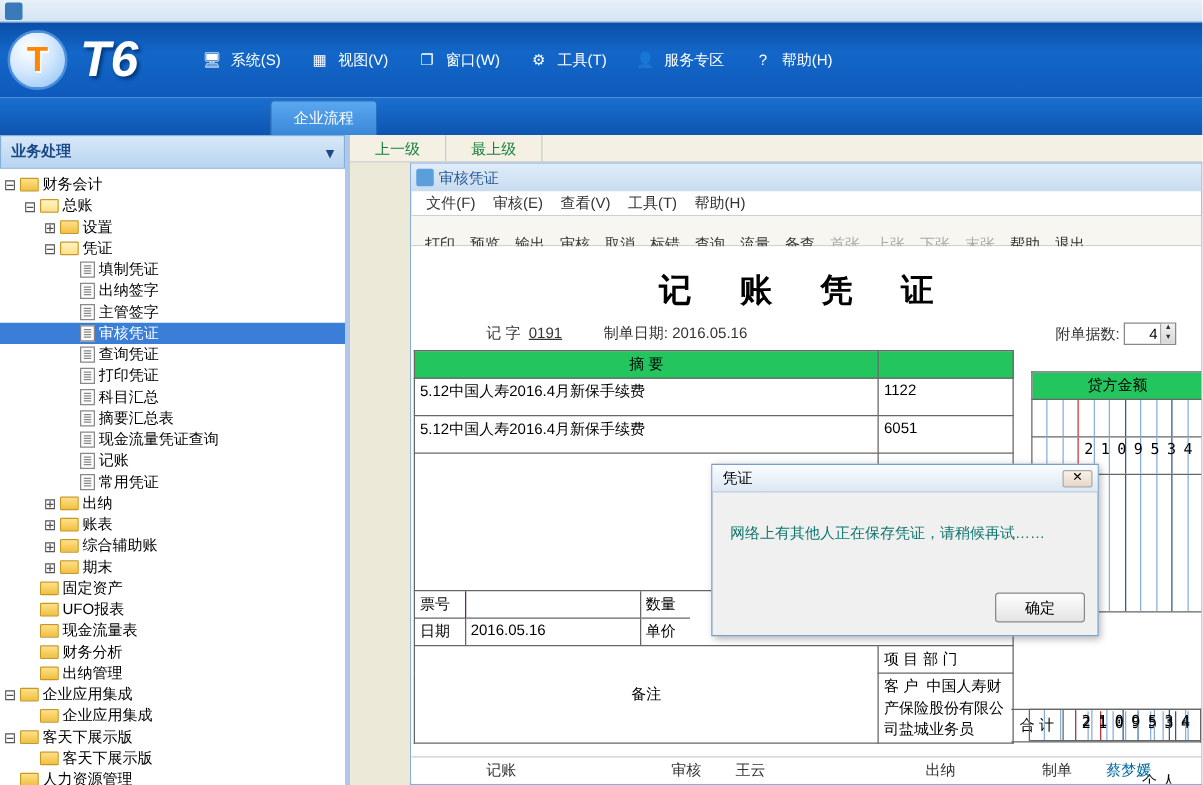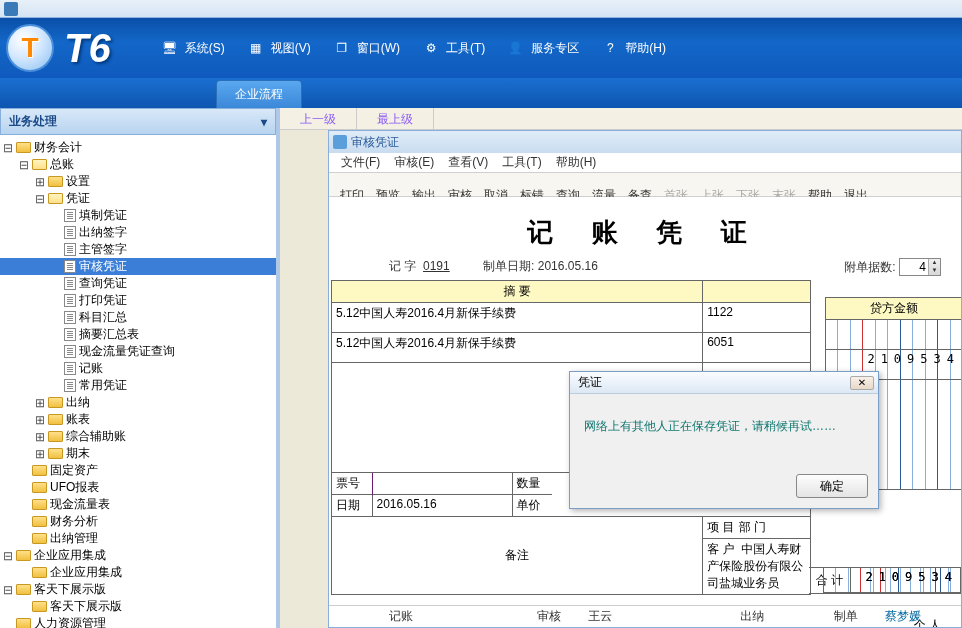--- a/index.html
+++ b/index.html
@@ -33,41 +33,41 @@
 .tree-row.selected { background: #3a7ed8; color: #fff; }
 .tw { display: inline-block; width: 16px; text-align: center; color: #555; }
 .folder-icon { width: 15px; height: 11px; background: linear-gradient(#ffe08a,#f0c040); border: 1px solid #c89820; border-radius: 1px; display: inline-block; margin-right: 3px; }
 .folder-icon.open { background: linear-gradient(#fff4c0,#ffe08a); }
 .doc-icon { width: 12px; height: 13px; background: #fff; border: 1px solid #888; display: inline-block; margin-right: 3px; position: relative; }
 .doc-icon::after { content: ""; position: absolute; left: 2px; top: 2px; width: 6px; height: 1px; background: #888; box-shadow: 0 2px #888, 0 4px #888, 0 6px #888; }
 
 
 .workspace { flex: 1; background: #ece9d8; position: relative; }
 .breadcrumb { height: 22px; background: #f4f0e4; border-bottom: 1px solid #ccc; display: flex; }
-.breadcrumb-item { padding: 3px 20px; border-right: 1px solid #ccc; color: #8b5cf6; cursor: pointer; }
+.breadcrumb-item { padding: 3px 20px; border-right: 1px solid #ccc; color: #15803d; cursor: pointer; }
 
 
 .subwin { position: absolute; left: 48px; top: 22px; right: 0; bottom: 0; background: #fff; border: 1px solid #88aedc; display: flex; flex-direction: column; }
 .subwin-hdr { height: 22px; background: linear-gradient(#e0ecf8,#c8dcf0); display: flex; align-items: center; padding-left: 4px; color: #2a5a98; gap: 4px; }
 .subwin-menu { height: 20px; display: flex; align-items: center; padding-left: 6px; gap: 2px; color: #333; border-bottom: 1px solid #d0d0d0; }
 .subwin-menu span { padding: 2px 6px; cursor: pointer; }
 .subwin-tb { height: 24px; display: flex; align-items: center; padding-left: 6px; gap: 2px; background: #f8f6f0; border-bottom: 1px solid #d0d0d0; }
 .subwin-tb span { padding: 2px 5px; cursor: pointer; color: #333; margin-top: 21px; }
 .subwin-tb span.disabled { color: #aaa; cursor: default; }
 .subwin-body { flex: 1; background: #fff; position: relative; overflow: hidden; }
 
 .voucher-title { text-align: center; font-size: 26px; font-family: SimSun; letter-spacing: 16px; padding: 18px 0 8px; font-weight: bold; }
 .voucher-hdr { display: flex; padding: 0 20px 4px 60px; color: #333; gap: 22px; }
 .voucher-hdr-left { flex: 1; }
 .voucher-hdr-right { }
 
 
 .vtable { border-collapse: collapse; margin-left: 2px; }
 .vtable th, .vtable td { border: 1px solid #666; padding: 2px 4px; font-weight: normal; vertical-align: top; }
-.vtable th { text-align: center; background: #fef9c3; }
+.vtable th { text-align: center; background: #22c55e; }
 .vtable .summary-col { width: 210px; }
 .amount-cell { width: 120px; padding: 0 !important; position: relative; height: 100%; }
 .amount-grid { position: absolute; inset: 0; display: flex; }
 .amount-grid span { flex: 1; border-right: 1px solid #88aedc; }
 .amount-grid span:nth-child(3n) { border-right-color: #2a5a98; }
 .amount-grid span.v1 { border-right-color: #d03030; }
 .amount-grid span:last-child { border-right: none; }
 .amount-val { position: absolute; right: 2px; top: 2px; letter-spacing: 6px; color: #000; font-family: monospace; }
 
 
@@ -510,21 +510,21 @@
                       <span></span>
                       <span></span>
                       <span></span>
                     </div>
                   </td>
                 </tr>
           </tbody>
             </table>
         </div>
 
-        <div style="position:absolute;right:0;left:480px;top:370px;display:flex;border:1px solid #666;border-left:none;">
+        <div style="position:absolute;right:0;left:480px;top:370px;display:flex;border:1px solid #666;border-left:none;align-items:flex-end;">
           <div style="width:42px;text-align:center;border-right:1px solid #666;padding:4px 2px">合 计</div>
           <div style="flex:1;position:relative;height:24px" class="amount-cell">
               <div class="amount-grid">
                 <span></span>
                 <span></span>
                 <span class="v1"></span>
                 <span></span>
                 <span></span>
                 <span></span>
                 <span></span>

